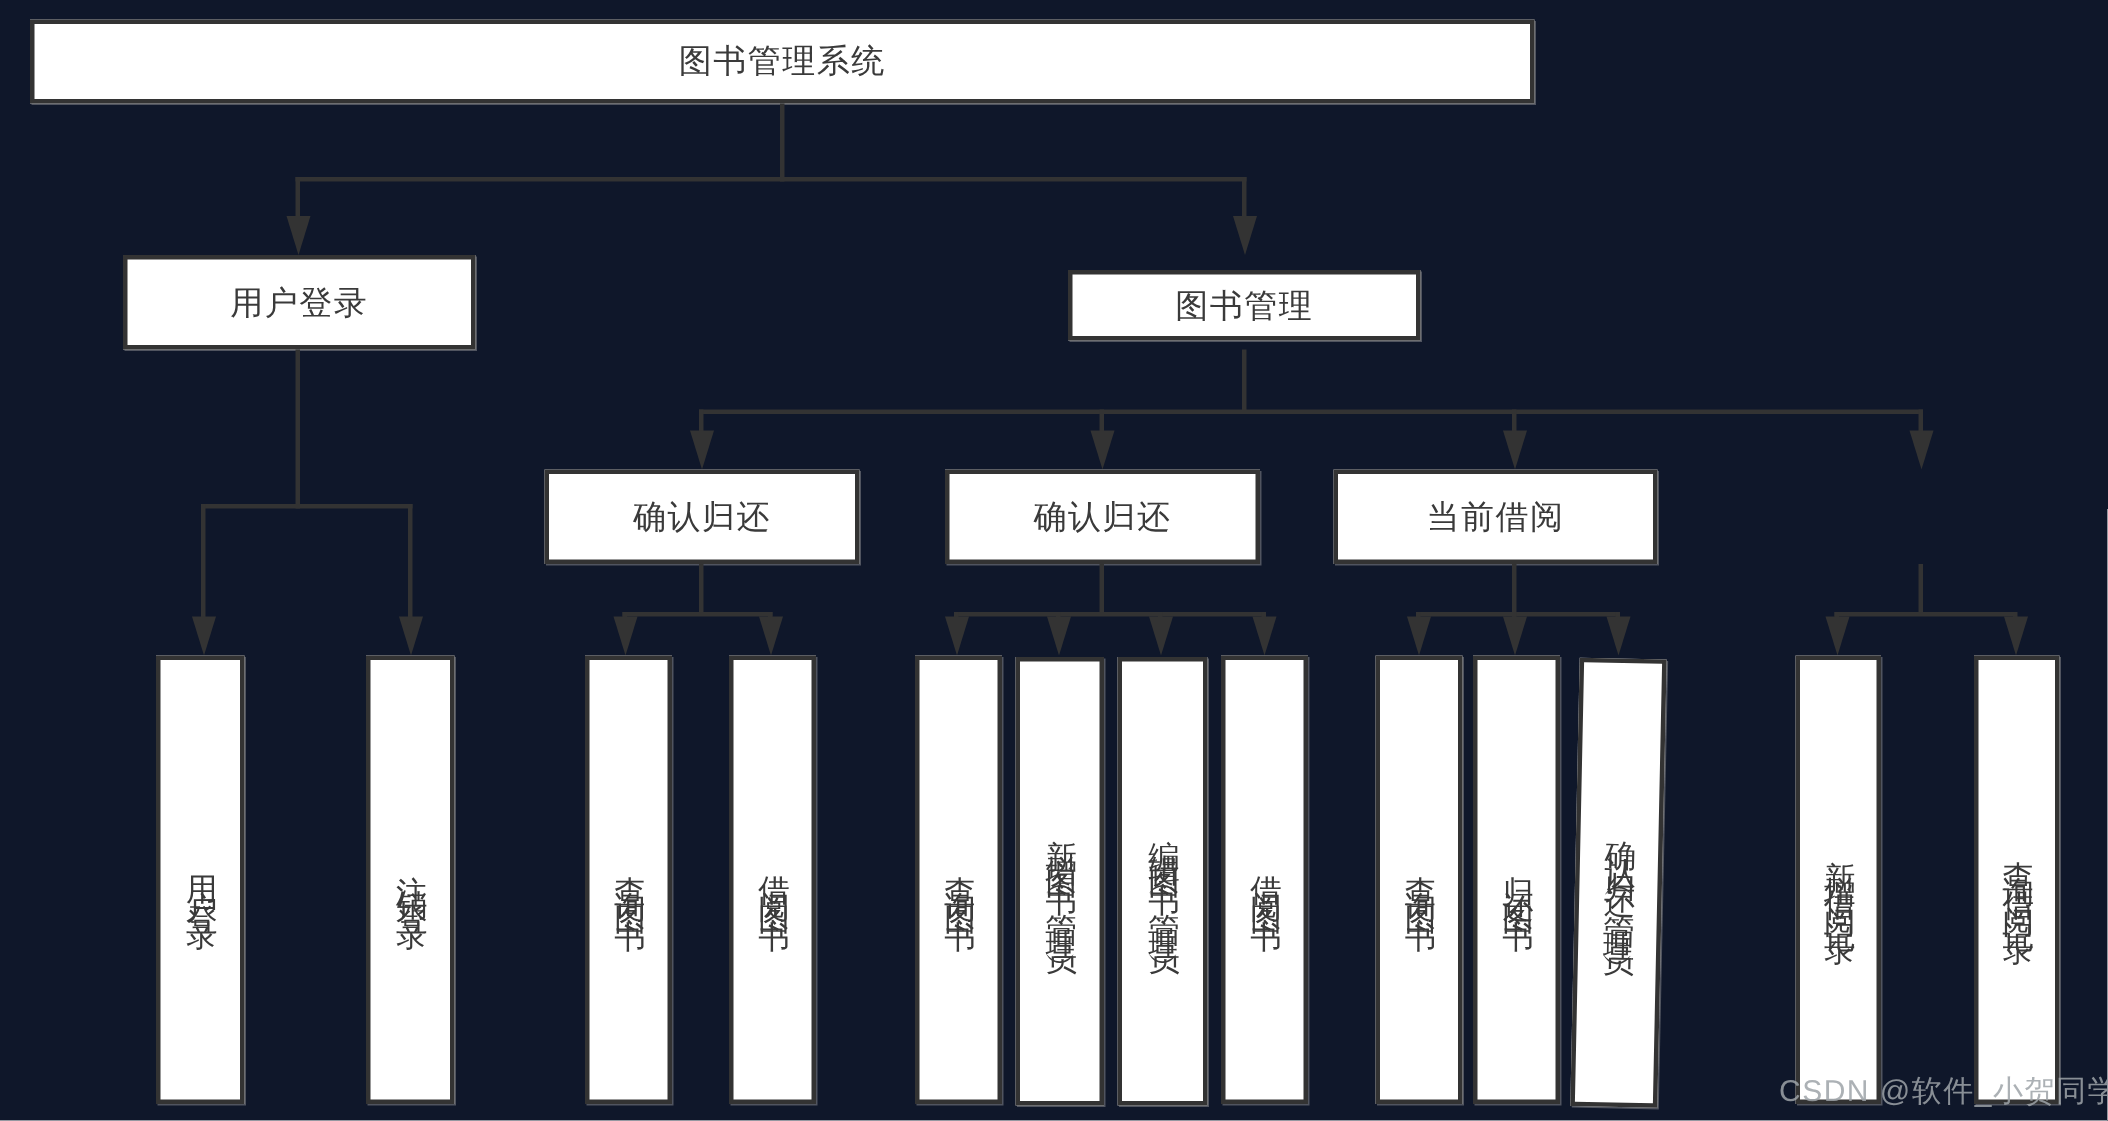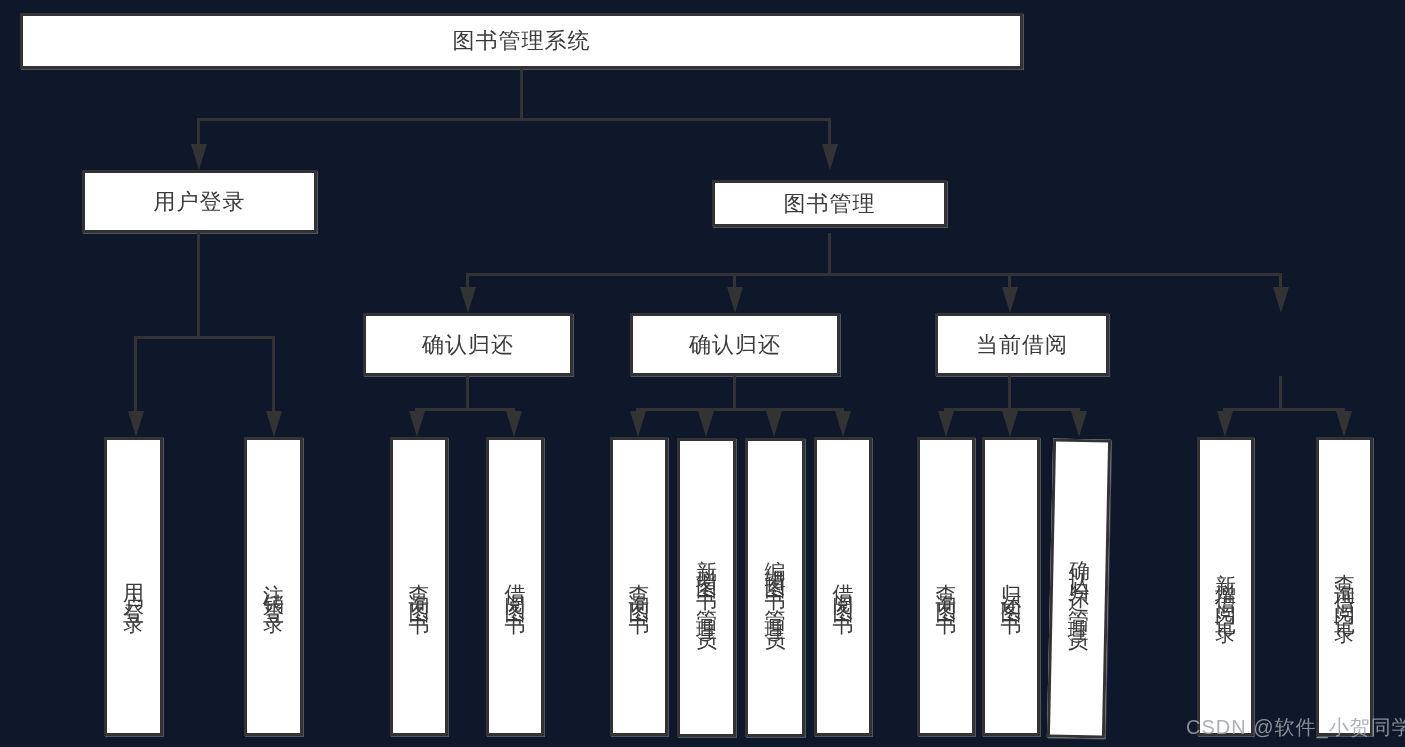--- a/index.html
+++ b/index.html
@@ -97,21 +97,21 @@
   <div class="arrow" style="left:1002px;top:287px"></div>
   <div class="line" style="left:1279px;top:273px;width:3px;height:22px"></div>
   <div class="arrow" style="left:1273px;top:287px"></div>
 
   <div class="box h" style="left:363px;top:313px;width:210px;height:63px">
     <span>确认归还</span>
   </div>
   <div class="box h" style="left:630px;top:313px;width:210px;height:63px">
     <span>确认归还</span>
   </div>
-  <div class="box h" style="left:935px;top:313px;width:174px;height:63px">
+  <div class="box h" style="left:889px;top:313px;width:216px;height:63px">
     <span>当前借阅</span>
   </div>
 
   <div class="line" style="left:466px;top:376px;width:3px;height:34px"></div>
   <div class="line" style="left:415px;top:408px;width:100px;height:3px"></div>
   <div class="line" style="left:415px;top:408px;width:3px;height:16px"></div>
   <div class="arrow" style="left:409px;top:411px"></div>
   <div class="line" style="left:512px;top:408px;width:3px;height:16px"></div>
   <div class="arrow" style="left:506px;top:411px"></div>
 

